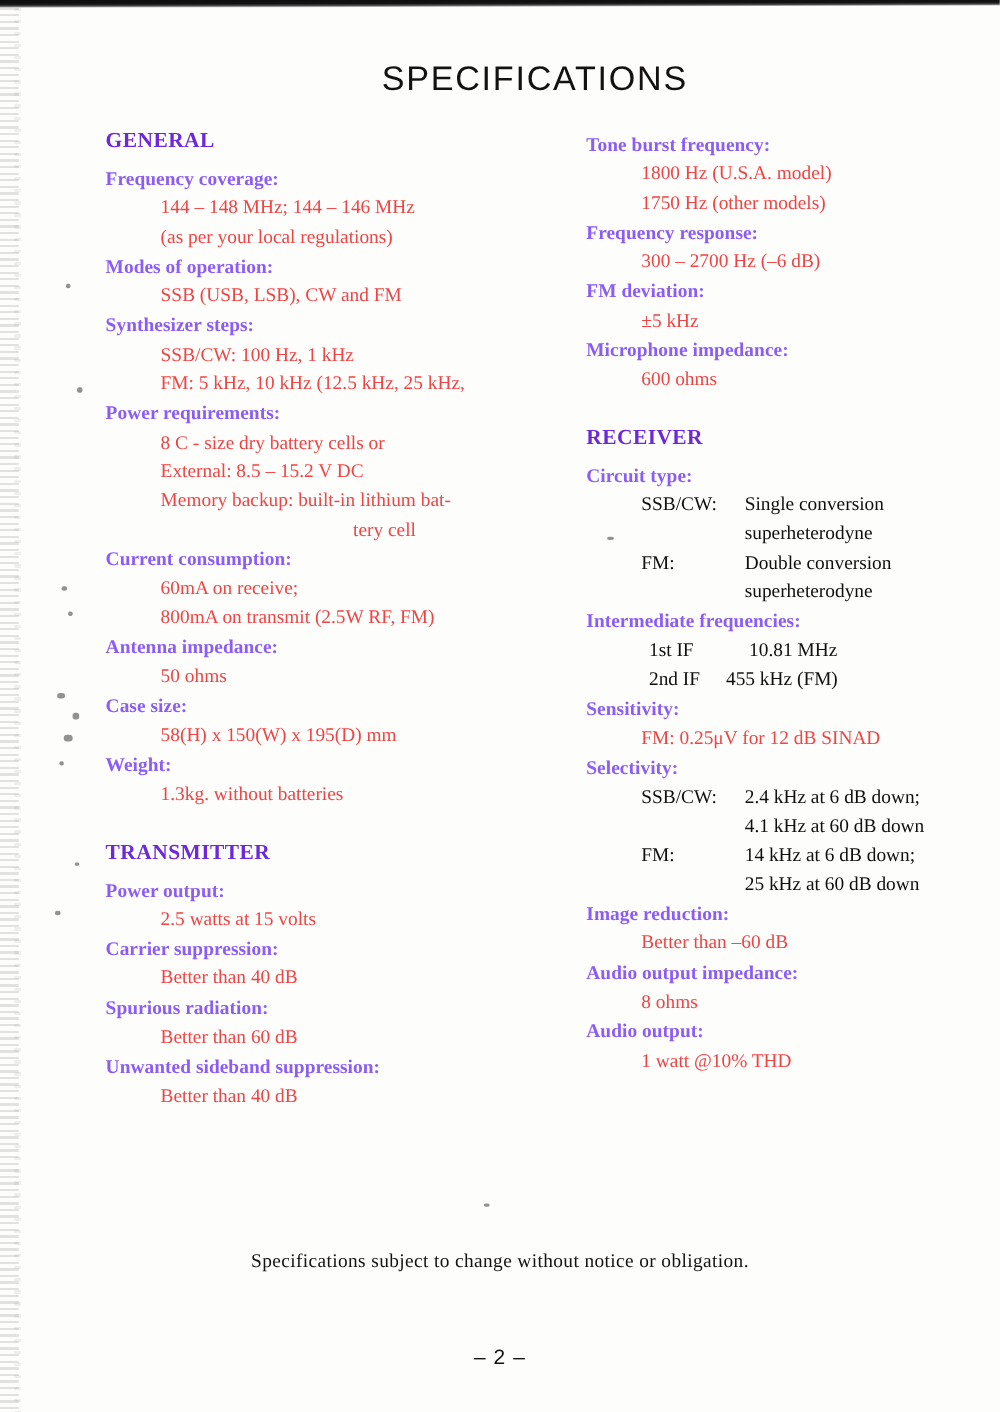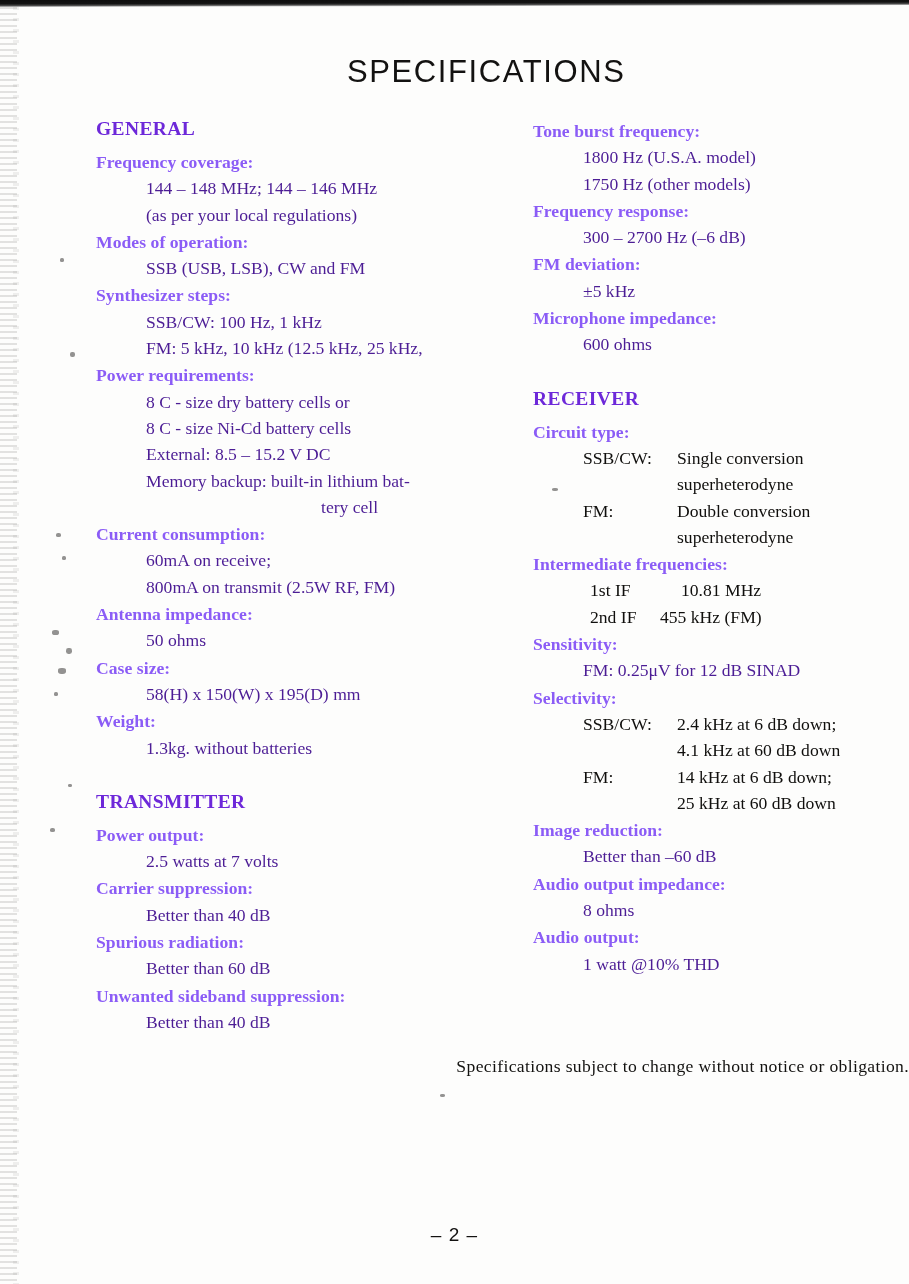--- a/index.html
+++ b/index.html
@@ -96,43 +96,43 @@
     font-size: 17.6px;
     line-height: 26.3px;
     letter-spacing: .05px;
     color: #8b5cf6;
   }
   .spec-value {
     font-weight: normal;
     font-size: 17.6px;
     line-height: 26.3px;
     padding-left: 50px;
-    color: #4c1d95;
+    color: #ef4444;
   }
   .spec-value.indent-deep { padding-left: 145px; }
 
   
   .subrow {
     display: flex;
     padding-left: 50px;
     font-size: 17.6px;
     line-height: 26.3px;
   }
   .subrow .k {
     width: 94px;
     flex: 0 0 94px;
   }
   .subrow .v { flex: 1 1 auto; }
 
   .footnote {
     position: absolute;
-    top: 1056px;
+    top: 1136px;
     left: 0;
     width: 909px;
-    text-align: right;
+    text-align: center;
     font-size: 17.6px;
     letter-spacing: .35px;
     color: #131210;
   }
   .page-number {
     position: absolute;
     top: 1224px;
     left: 0;
     width: 909px;
     text-align: center;
@@ -182,21 +182,20 @@
 
     <div class="spec">
       <div class="spec-label">Synthesizer steps:</div>
       <div class="spec-value">SSB/CW: 100 Hz, 1 kHz</div>
       <div class="spec-value">FM: 5 kHz, 10 kHz (12.5 kHz, 25 kHz,</div>
     </div>
 
     <div class="spec">
       <div class="spec-label">Power requirements:</div>
       <div class="spec-value">8 C - size dry battery cells or</div>
-      <div class="spec-value">8 C - size Ni-Cd battery cells</div>
       <div class="spec-value">External: 8.5 – 15.2 V DC</div>
       <div class="spec-value">Memory  backup:  built-in  lithium  bat-</div>
       <div class="spec-value" style="padding-left:225px;">tery cell</div>
     </div>
 
     <div class="spec">
       <div class="spec-label">Current consumption:</div>
       <div class="spec-value">60mA on receive;</div>
       <div class="spec-value">800mA on transmit (2.5W RF, FM)</div>
     </div>
@@ -213,21 +212,21 @@
 
     <div class="spec">
       <div class="spec-label">Weight:</div>
       <div class="spec-value">1.3kg. without batteries</div>
     </div>
 
     <div class="section-head spaced">TRANSMITTER</div>
 
     <div class="spec">
       <div class="spec-label">Power output:</div>
-      <div class="spec-value">2.5 watts at 7 volts</div>
+      <div class="spec-value">2.5 watts at 15 volts</div>
     </div>
 
     <div class="spec">
       <div class="spec-label">Carrier suppression:</div>
       <div class="spec-value">Better than 40 dB</div>
     </div>
 
     <div class="spec">
       <div class="spec-label">Spurious radiation:</div>
       <div class="spec-value">Better than 60 dB</div>

